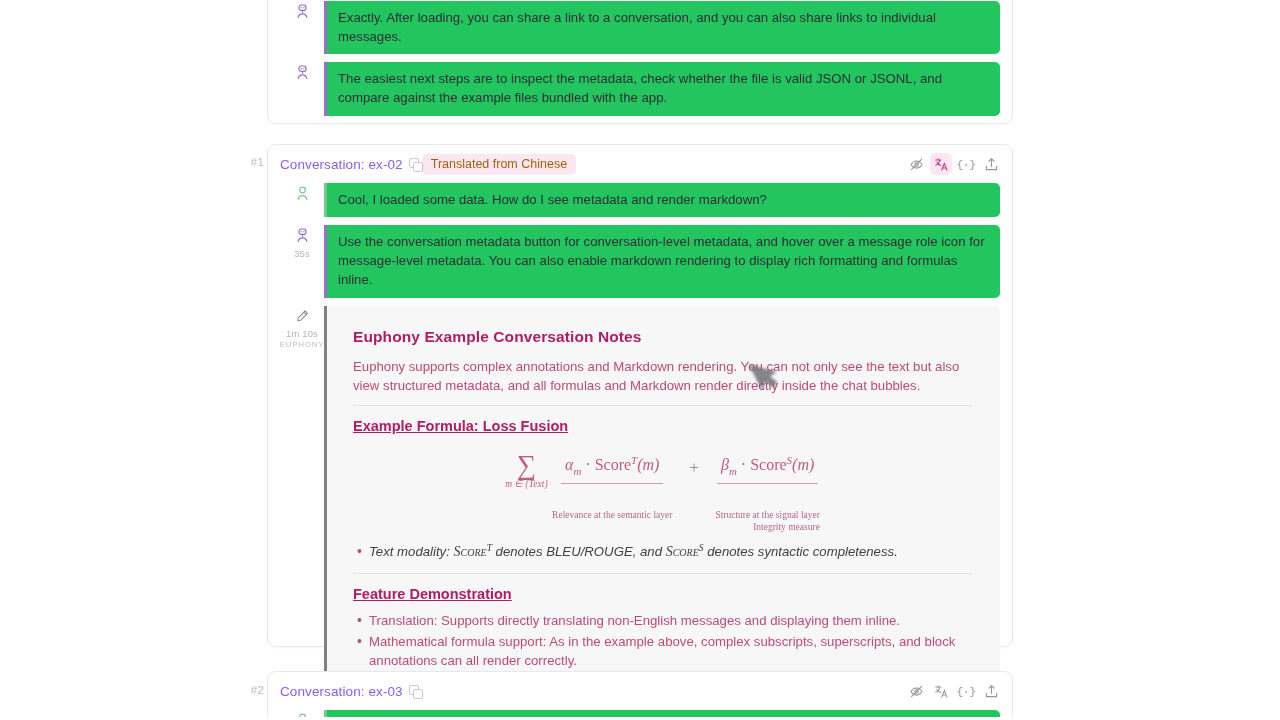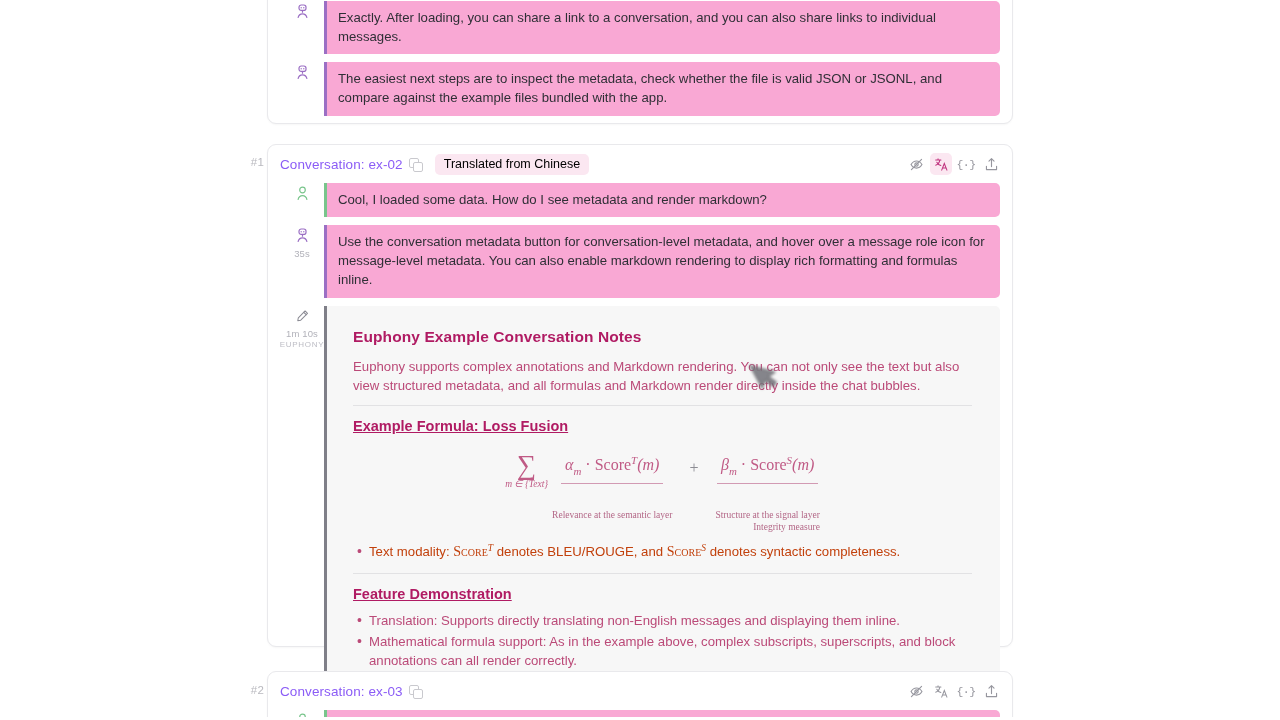--- a/index.html
+++ b/index.html
@@ -64,23 +64,22 @@
   .copy-ico::before, .copy-ico::after {
     content: "";
     position: absolute;
     border: 1px solid #8a8a93;
     border-radius: 2px;
   }
   .copy-ico::before { left: 0;  top: 0;  width: 8px;  height: 8px; }
   .copy-ico::after  { left: 4px; top: 4px; width: 8px; height: 8px; background: #fff; }
 
   .badge-translated {
-    margin-left: 13px;
     background: #fbe7f1;
-    color: #000000;
+    color: #a16207;
     font-size: 12.5px;
     padding: 3px 9px 4px;
     border-radius: 5px;
     white-space: nowrap;
   }
   .head-actions {
     margin-left: auto;
     display: flex;
     align-items: center;
     gap: 3px;
@@ -130,21 +129,21 @@
   }
   .msg-src {
     font-size: 8px;
     color: #bdbdc5;
     letter-spacing: .7px;
     margin-top: 1px;
   }
   .bubble {
     flex: 1 1 auto;
     border-left: 3px solid #b8b8c0;
-    background: #f9a8d4;
+    background: #22c55e;
     border-radius: 0 5px 5px 0;
     padding: 7px 12px 8px 11px;
     font-size: 13.2px;
     line-height: 1.45;
     color: #2f2f36;
   }
   .bubble.user      { border-left-color: #79c58c; }
   .bubble.assistant { border-left-color: #9b6fc4; }
   .bubble.note      { border-left-color: #7f7f88; }
 
@@ -186,21 +185,21 @@
     color: #bb4a78;
     margin-bottom: 2px;
   }
   .note li::before {
     content: "\2022";
     position: absolute;
     left: 4px; top: -1px;
     color: #bb4a78;
     font-size: 14px;
   }
-  .note li .plain { color: #c2410c; }
+  .note li .plain { color: #404040; font-style: italic; }
   .sc {
     font-variant: small-caps;
     font-family: "Liberation Serif", serif;
     font-size: 14px;
   }
   .sup { font-size: .72em; vertical-align: super; font-style: italic;
          font-family: "Liberation Serif", serif; }
 
   
   .formula {

